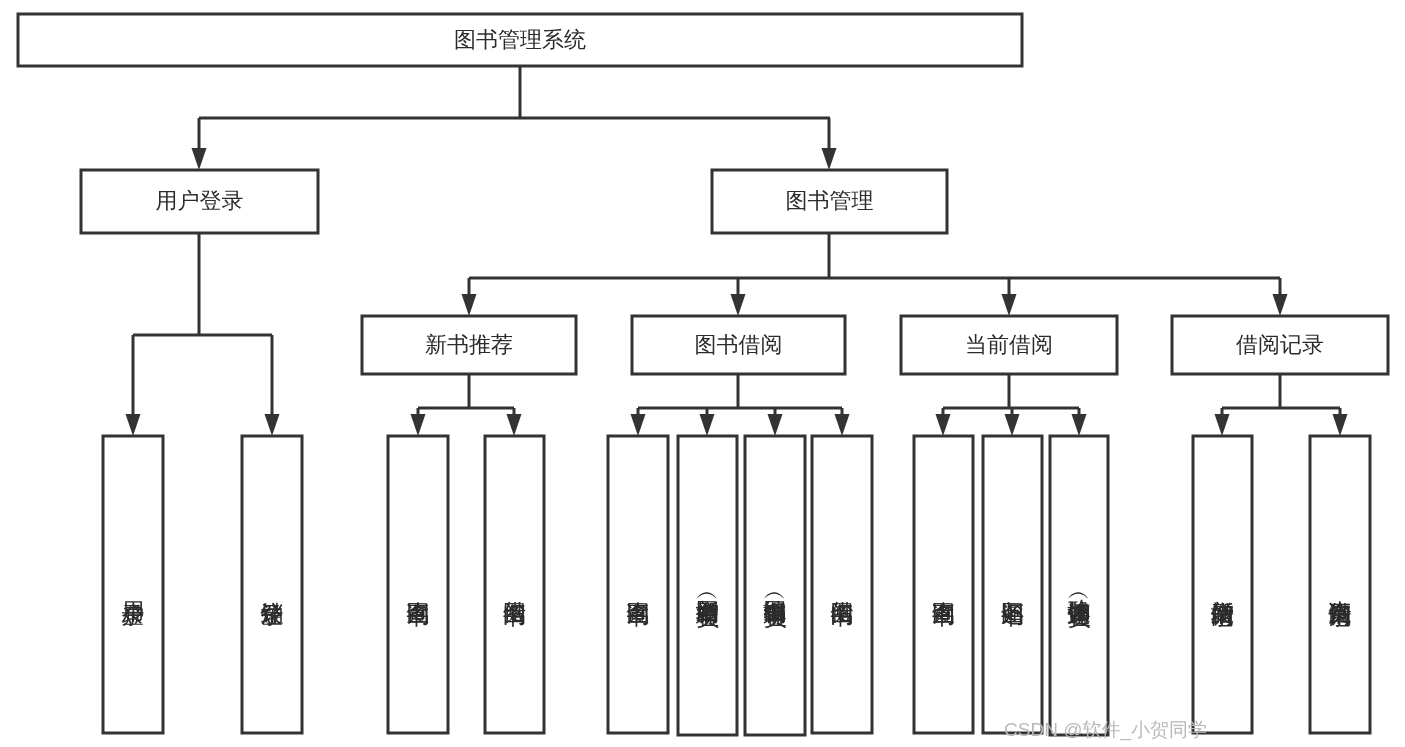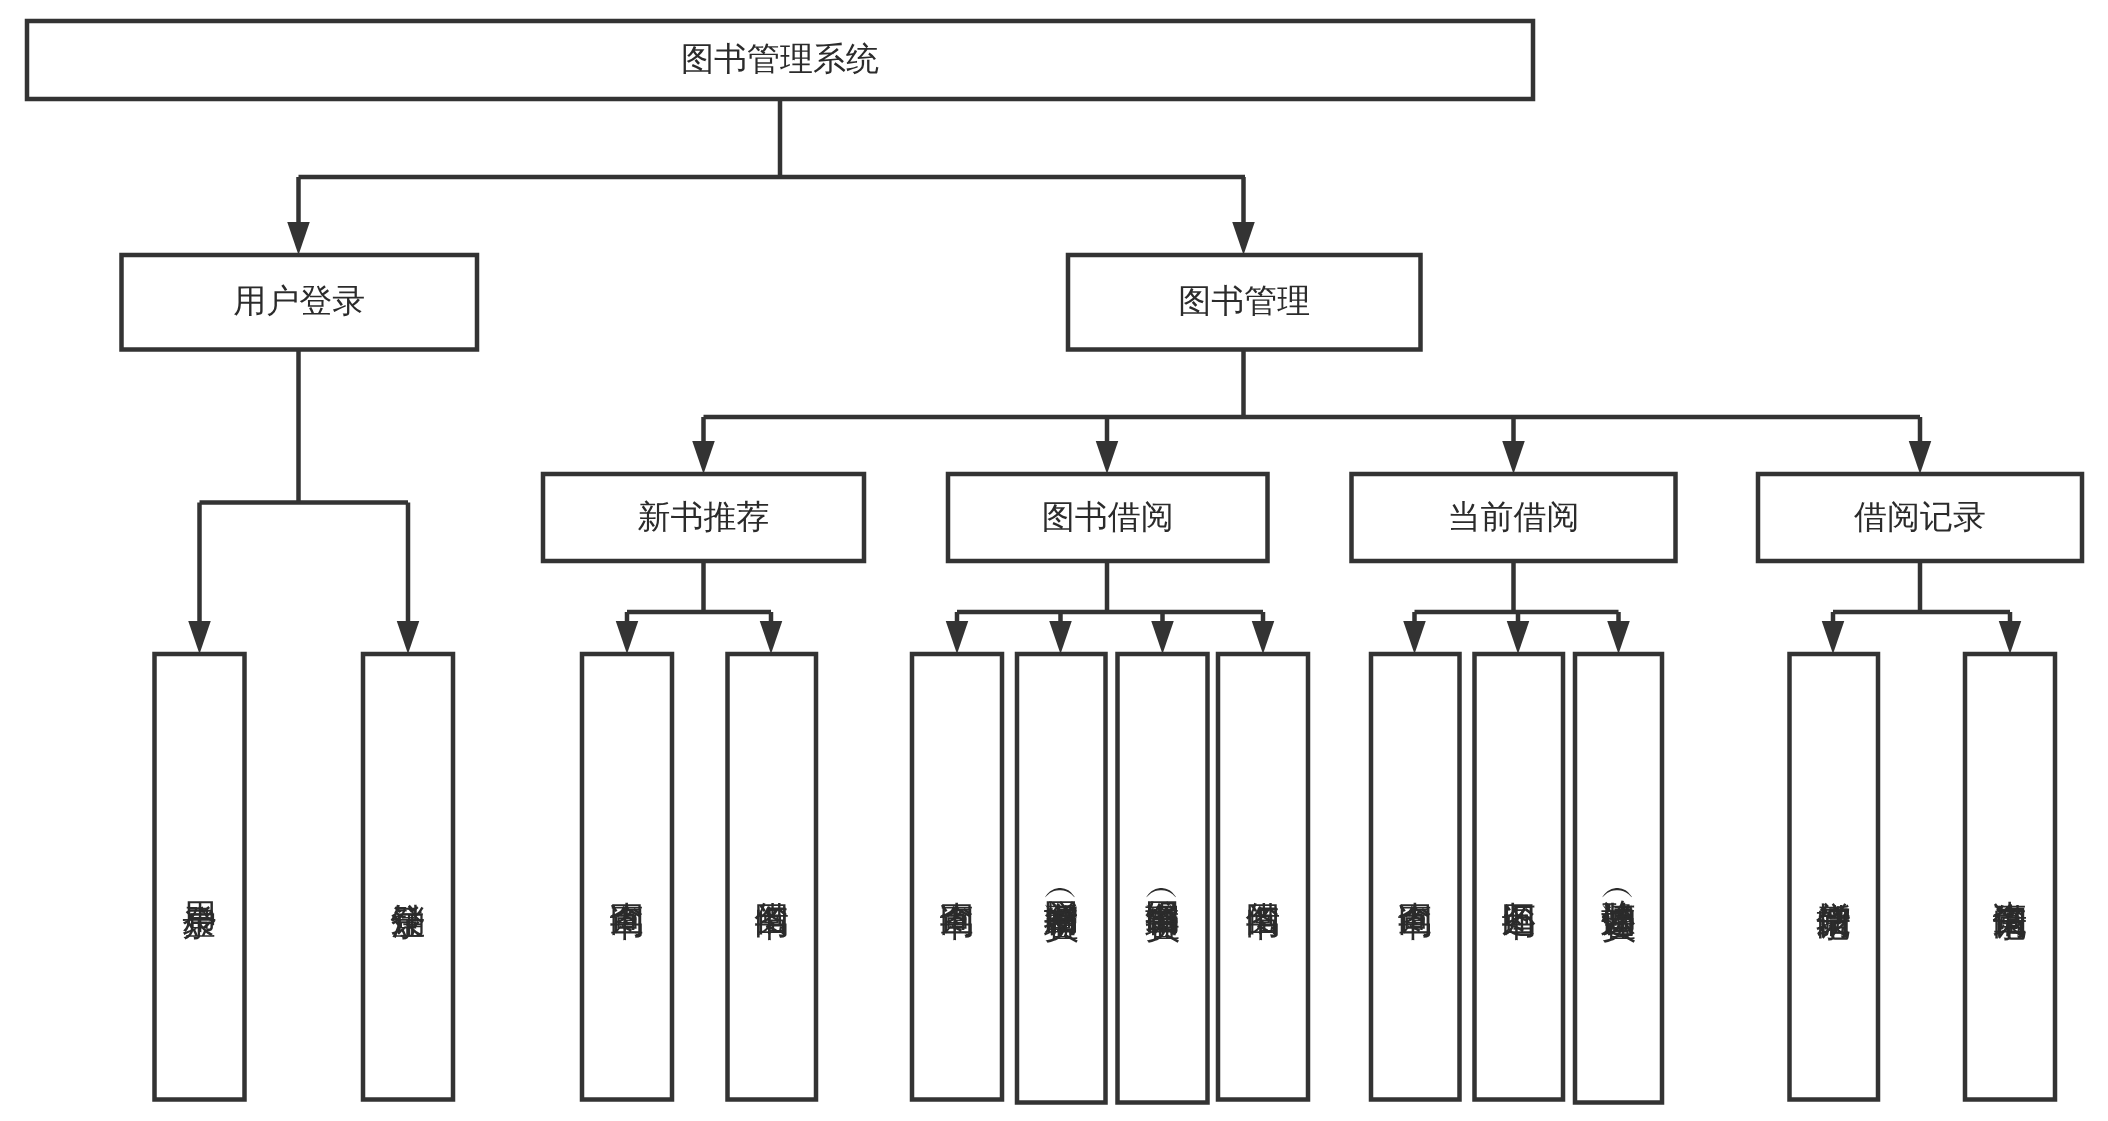--- a/index.html
+++ b/index.html
@@ -268,14 +268,15 @@
       <div class="leaf-label-v" style="left: 678px; top: 436px; width: 59px; height: 299px;">新增图书（管理员）</div>
       <div class="leaf-label-v" style="left: 745px; top: 436px; width: 60px; height: 299px;">编辑图书（管理员）</div>
       <div class="leaf-label-v" style="left: 812px; top: 436px; width: 60px; height: 297px;">借阅图书</div>
       <div class="leaf-label-v" style="left: 914px; top: 436px; width: 59px; height: 297px;">查询图书</div>
       <div class="leaf-label-v" style="left: 983px; top: 436px; width: 59px; height: 297px;">归还图书</div>
       <div class="leaf-label-v" style="left: 1050px; top: 436px; width: 58px; height: 299px;">确认归还（管理员）</div>
       <div class="leaf-label-v" style="left: 1193px; top: 436px; width: 59px; height: 297px;">新增借阅记录</div>
       <div class="leaf-label-v" style="left: 1310px; top: 436px; width: 60px; height: 297px;">查询借阅记录</div>
     </div>
 
+  <div class="watermark">CSDN @软件_小贺同学</div>
 
 </div>
 
 </body></html>

